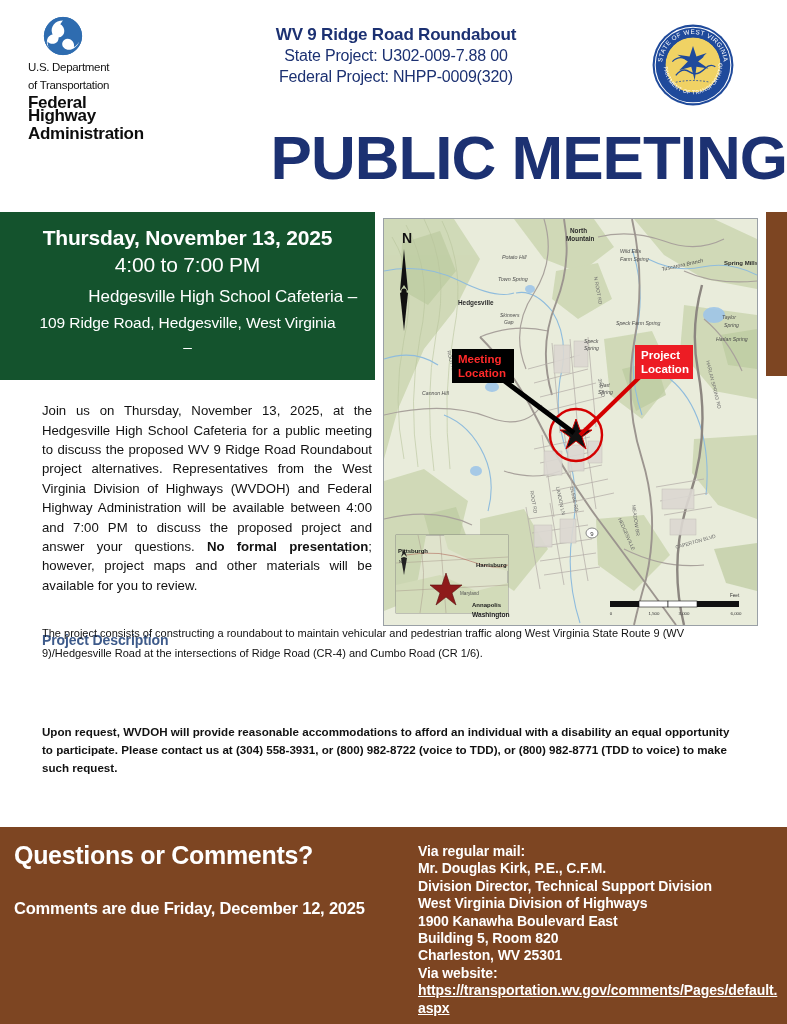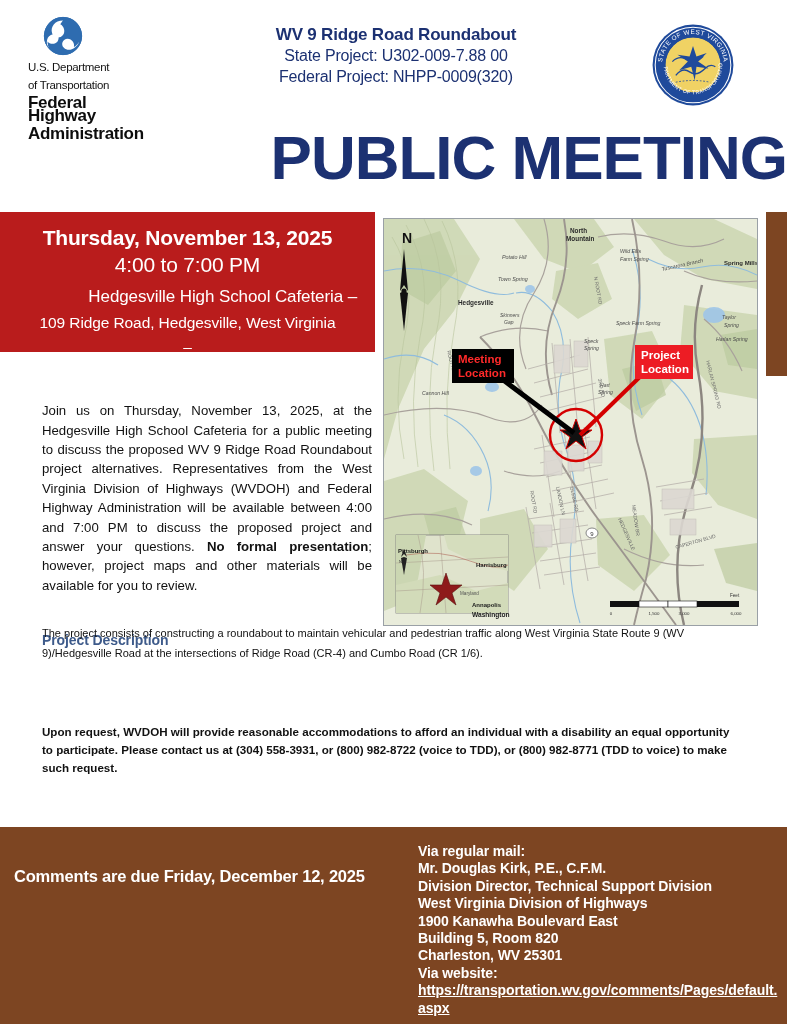--- a/index.html
+++ b/index.html
@@ -99,22 +99,22 @@
     left: 0;
     top: 212px;
     width: 787px;
     height: 164px;
   }
   .banner-left {
     position: absolute;
     left: 0;
     top: 0;
     width: 375px;
-    height: 140px;
-    background: #b91c1c;
+    height: 168px;
+    background: #14532d;
     color: #ffffff;
     box-sizing: border-box;
     padding: 12px 18px 0 18px;
     text-align: center;
   }
   .banner-date {
     font-size: 21px;
     font-weight: bold;
     line-height: 27px;
     letter-spacing: -0.2px;
@@ -521,20 +521,21 @@
 
 <p class="intro"><span>Join us on Thursday, November 13, 2025, at the Hedgesville High School Cafeteria for a public meeting to discuss the proposed WV 9 Ridge Road Roundabout project alternatives. Representatives from the West Virginia Division of Highways (WVDOH) and Federal Highway Administration will be available between 4:00 and 7:00 PM to discuss the proposed project and answer your questions. </span><b>No formal presentation</b><span>; however, project maps and other materials will be available for you to review.</span></p>
 
 <div class="proj-head">Project Description</div>
 <div class="proj-body">The project consists of constructing a roundabout to maintain vehicular and pedestrian traffic along West Virginia State Route 9 (WV 9)/Hedgesville Road at the intersections of Ridge Road (CR-4) and Cumbo Road (CR 1/6).</div>
 
 <div class="ada">Upon request, WVDOH will provide reasonable accommodations to afford an individual with a disability an equal opportunity to participate.  Please contact us at (304) 558-3931, or (800) 982-8722 (voice to TDD), or (800) 982-8771 (TDD to voice) to make such request.</div>
 
 <div class="footer">
   <div class="footer-left">
+    <div class="q-title">Questions or Comments?</div>
     <div class="q-due">Comments are due Friday, December 12, 2025</div>
   </div>
   <div class="footer-right">
     <div>Via regular mail:</div>
     <div>Mr. Douglas Kirk, P.E., C.F.M.</div>
     <div>Division Director, Technical Support Division</div>
     <div>West Virginia Division of Highways</div>
     <div>1900 Kanawha Boulevard East</div>
     <div>Building 5, Room 820</div>
     <div>Charleston, WV  25301</div>

